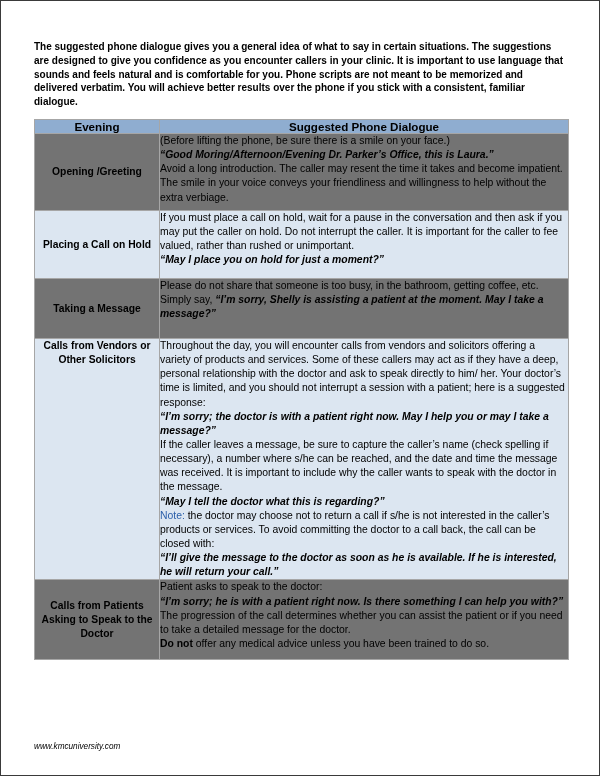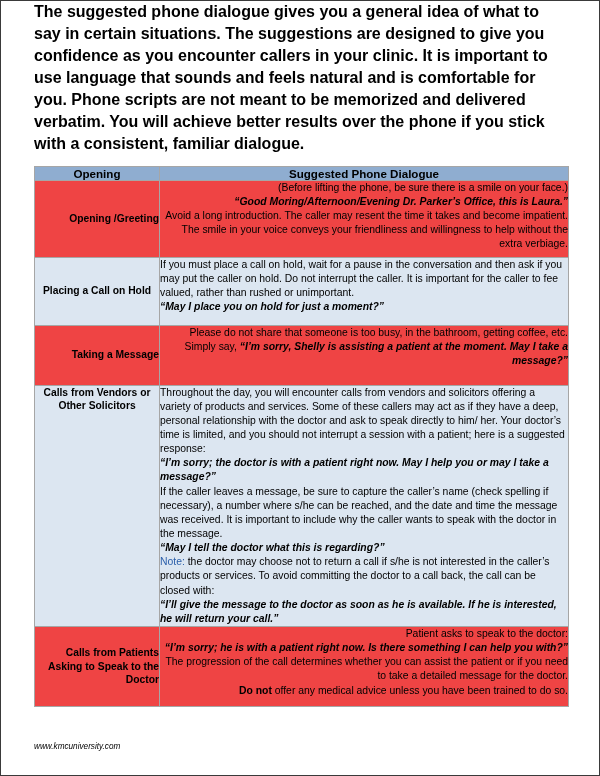--- a/index.html
+++ b/index.html
@@ -26,25 +26,26 @@
   }
   .doc-title {
     text-align: center;
     font-size: 15.5px;
     font-weight: bold;
     letter-spacing: 0.1px;
     margin-top: 40px;
     margin-bottom: 8px;
   }
   .intro {
-    font-size: 16px;
+    font-size: 10px;
     line-height: 1.38;
     font-weight: bold;
     text-align: left;
     margin-bottom: 10px;
+    margin-top: 39px;
   }
   table.scripts {
     width: 534px;
     border-collapse: collapse;
     table-layout: fixed;
   }
   table.scripts td, table.scripts th {
     border: 1px solid #a6a6a6;
     vertical-align: top;
     padding: 0;
@@ -69,21 +70,21 @@
   }
   td.scenario.mid { vertical-align: middle; }
   td.scenario.top { vertical-align: top; padding-top: 0; }
 
   td.dialogue {
     font-size: 10.4px;
     line-height: 1.36;
     padding: 5px 7px 7px 7px;
   }
   tr.shade td { background: #dce6f1; }
-  tr.plain td { background: #ef4444; text-align: right; }
+  tr.plain td { background: #737373; }
 
   .ln { display: block; }
   .q {
     font-style: italic;
     font-weight: bold;
   }
   .note-kw {
     color: #2b5faa;
     font-weight: normal;
   }
@@ -111,21 +112,21 @@
 
     <div class="intro">The suggested phone dialogue gives you a general idea of what to say in certain situations. The suggestions are designed to give you confidence as you encounter callers in your clinic. It is important to use language that sounds and feels natural and is comfortable for you. Phone scripts are not meant to be memorized and delivered verbatim. You will achieve better results over the phone if you stick with a consistent, familiar dialogue.</div>
 
     <table class="scripts">
       <colgroup>
         <col class="c-scenario">
         <col class="c-dialogue">
       </colgroup>
       <thead>
         <tr>
-          <th>Opening</th>
+          <th>Evening</th>
           <th>Suggested Phone Dialogue</th>
         </tr>
       </thead>
       <tbody id="table-body">
           <tr class="plain" style="height: 77px;">
             <td class="scenario mid">Opening /Greeting</td>
             <td class="dialogue">
               <div class="ln">(Before lifting the phone, be sure there is a smile on your face.)</div>
               <div class="ln q">“Good Moring/Afternoon/Evening Dr. Parker’s Office, this is Laura.”</div>
               <div class="ln">Avoid a long introduction. The caller may resent the time it takes and become impatient. The smile in your voice conveys your friendliness and willingness to help without the extra verbiage.</div>

